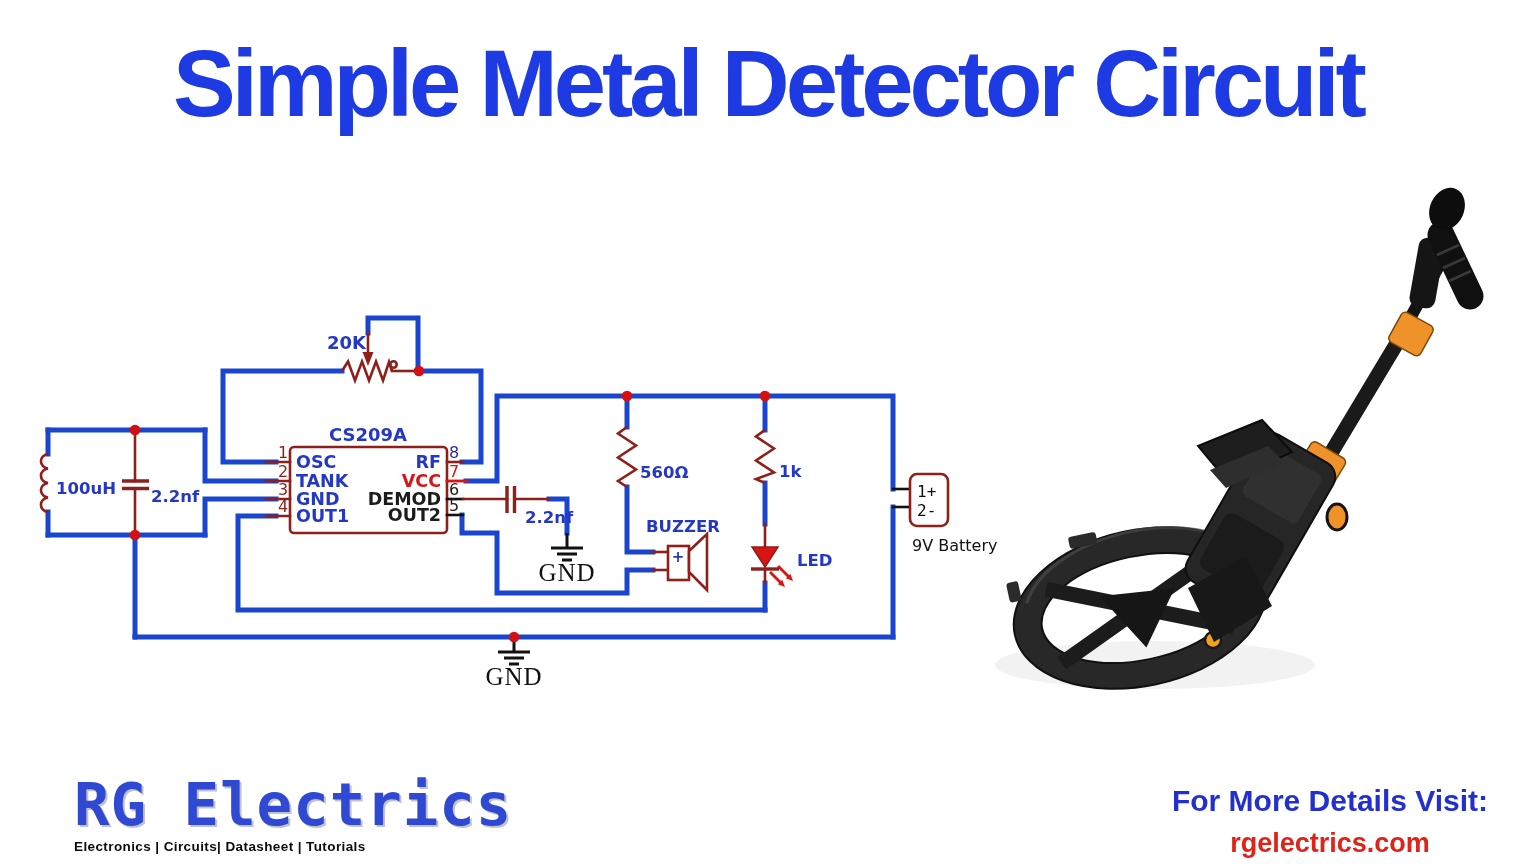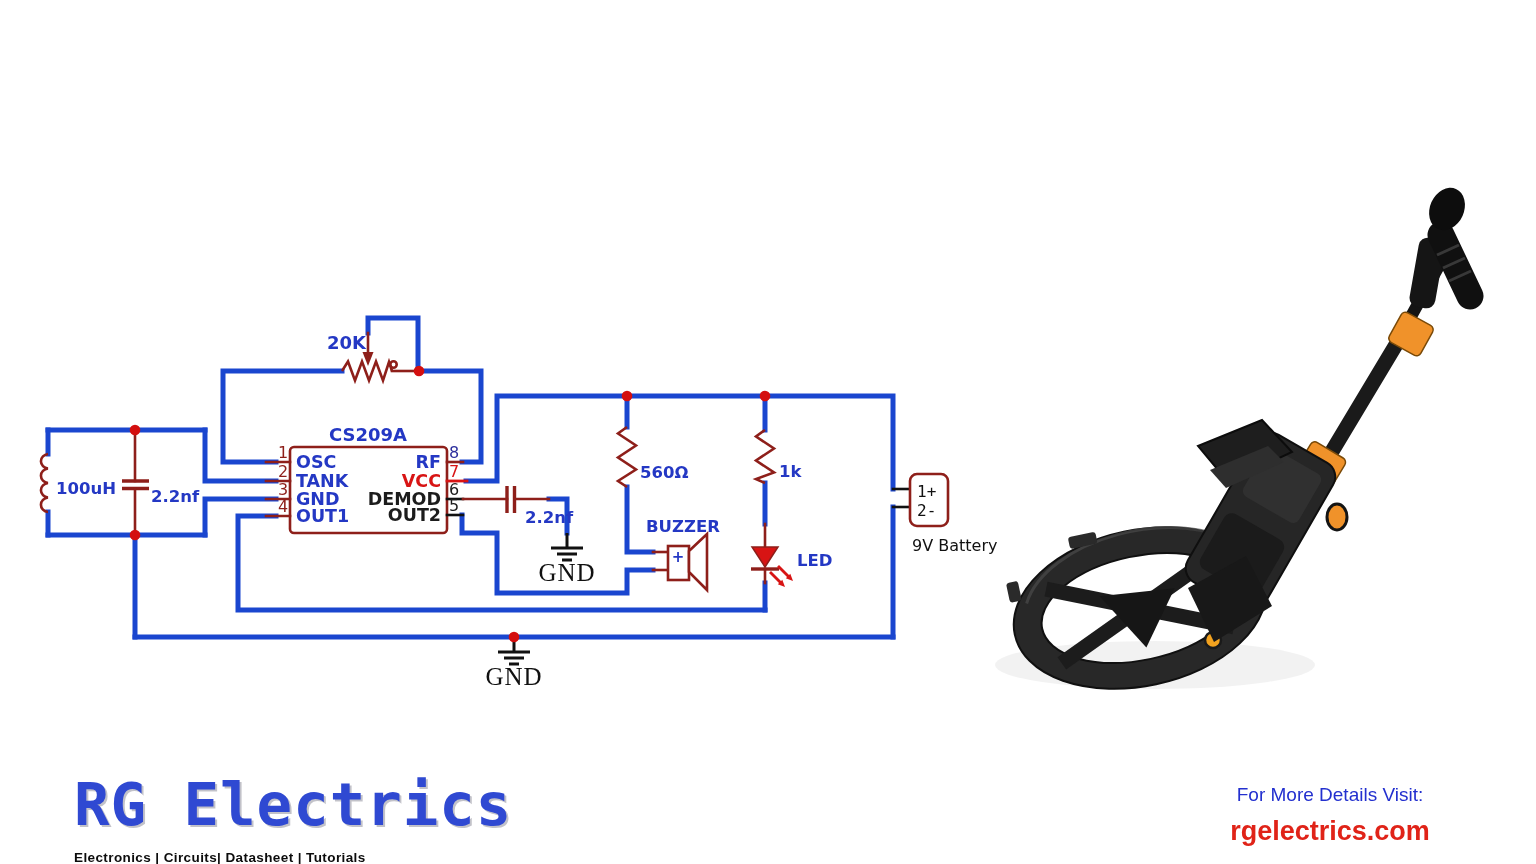--- a/index.html
+++ b/index.html
@@ -35,31 +35,32 @@
   .blk{fill:#111;font-size:16px;}
   .mono{font-family:"DejaVu Sans Mono","Liberation Mono",monospace;}
   .serif{font-family:"Liberation Serif","DejaVu Serif",serif;font-size:25px;fill:#111;letter-spacing:1px;}
 
   
   .logo{position:absolute;left:74px;top:774px;}
   .logo-title{font-family:"DejaVu Sans Mono","Liberation Mono",monospace;font-weight:800;
           font-size:59px;line-height:1.05;color:var(--logo-blue);letter-spacing:1px;
           text-shadow:2px 2px 0 rgba(10,10,40,.25);}
   .logo-tagline{font-family:"Liberation Sans",sans-serif;font-weight:700;font-size:13.5px;
-          color:#0c0c0c;letter-spacing:.4px;margin-top:14px;}
+          color:#0c0c0c;letter-spacing:.4px;margin-top:3px;}
   .visit{position:absolute;left:1150px;top:784px;width:360px;text-align:center;
           font-family:"Liberation Sans",sans-serif;}
-  .visit-line1{color:var(--footer-blue);font-weight:400;font-size:19px;}
+  .visit-line1{color:var(--footer-blue);font-weight:700;font-size:30px;}
   .visit-line2{color:var(--footer-red);font-weight:800;font-size:27px;margin-top:10px;}
 </style>
 </head>
 <body>
 
 <div class="canvas">
 
+  <div class="page-title">Simple Metal Detector Circuit</div>
 
   <svg class="schem" width="1536" height="864" viewBox="0 0 1536 864">
 
     <g>
       <path class="wire" d="M48,430 H205"></path>
       <path class="wire" d="M48,430 V454"></path>
       <path class="wire" d="M48,512 V535"></path>
       <path class="wire" d="M48,535 H205"></path>
       <path class="wire" d="M205,430 V481 H276"></path>
       <path class="wire" d="M276,499 H205 V535"></path>

